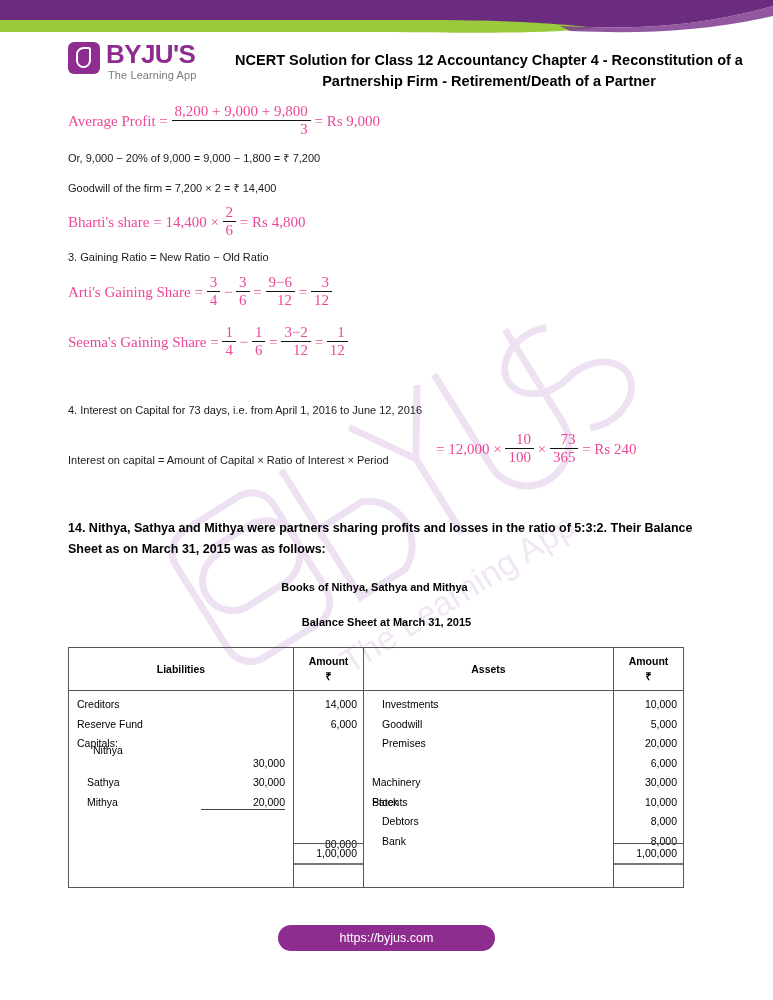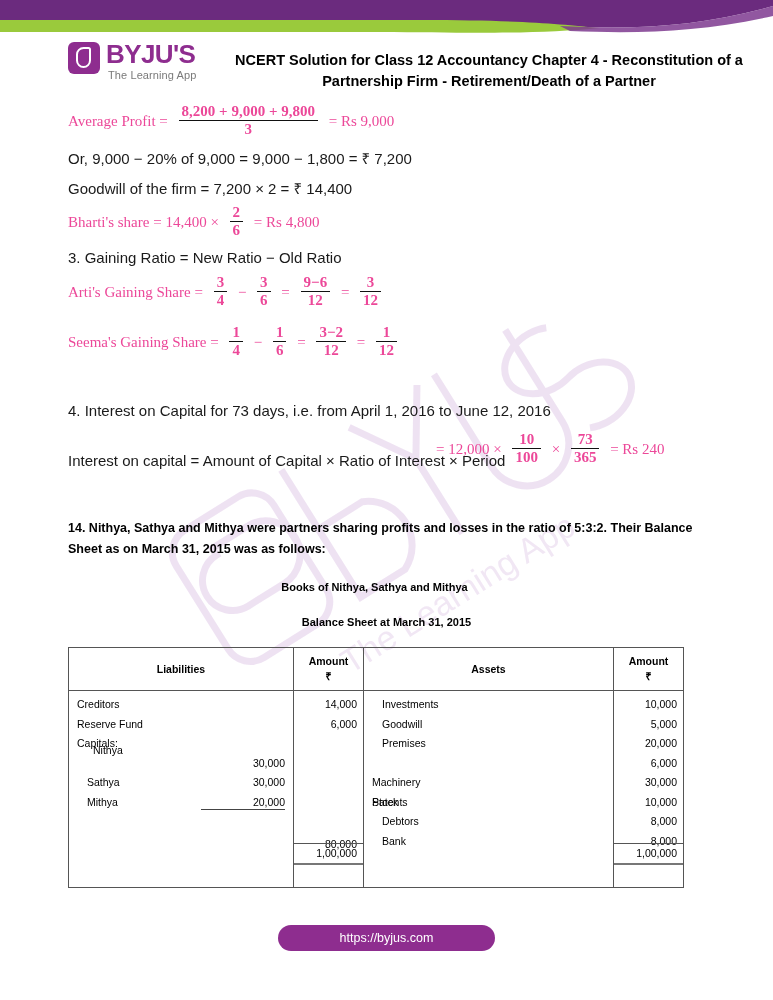--- a/index.html
+++ b/index.html
@@ -97,41 +97,40 @@
   .content {
     position: absolute;
     left: 0; top: 0;
     width: 773px;
     height: 1000px;
     z-index: 2;
   }
 
   .para {
     position: absolute;
-    font-size: 15px;
+    font-size: 11px;
     line-height: 17px;
     color: #1a1a1a;
   }
 
   
   .math {
     position: absolute;
     font-family: "Liberation Serif", serif;
     font-size: 15px;
     color: #ec4899;
     white-space: nowrap;
   }
   .frac {
     display: inline-block;
     vertical-align: middle;
-    text-align: center;
-    margin: 0 7px;
+    text-align: right;
+    margin: 0 0;
     position: relative;
     top: -1px;
-    font-weight: bold;
   }
   .frac .num {
     display: block;
     padding: 0 3px;
     border-bottom: 1.1px solid #111;
     line-height: 1.12;
   }
   .frac .den {
     display: block;
     padding: 0 3px;

